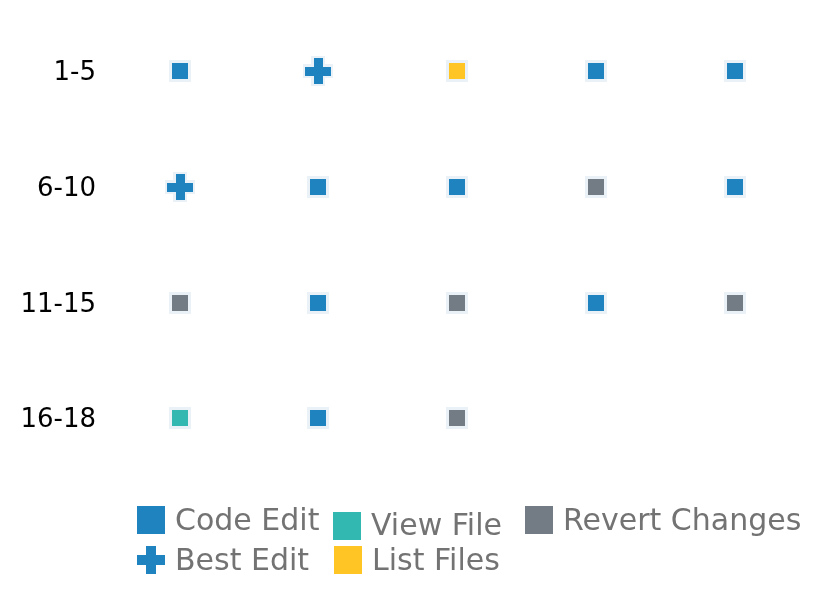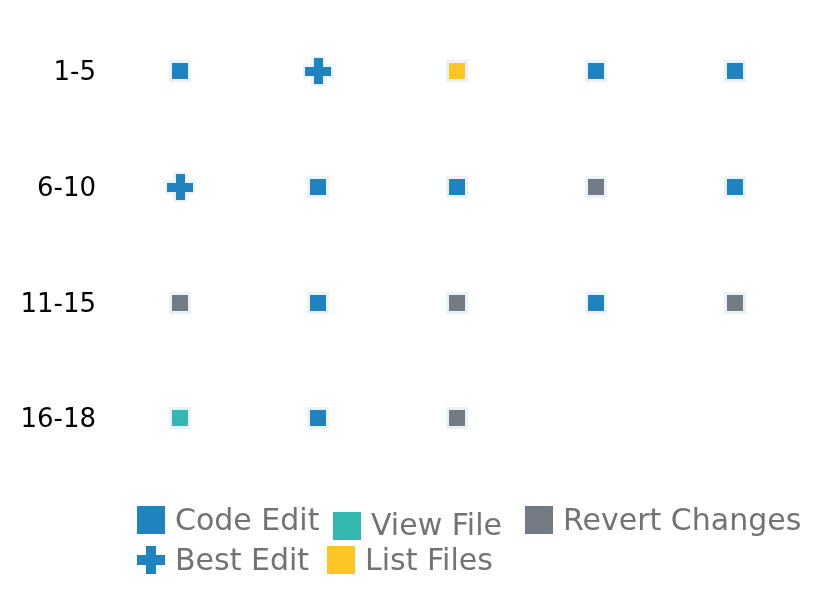--- a/index.html
+++ b/index.html
@@ -225,21 +225,21 @@
           <div class="bar-v"></div>
         </div>
         <div class="legend-label">Best Edit</div>
       </div>
       <div class="legend-entry" style="left: 525px; top: 22px;">
         <div class="legend-swatch" style="color: rgb(115, 124, 133);">
           <div class="sq"></div>
         </div>
         <div class="legend-label">Revert Changes</div>
       </div>
-      <div class="legend-entry" style="left: 327px; top: 62px;">
+      <div class="legend-entry" style="left: 334px; top: 62px;">
         <div class="legend-swatch" style="color: rgb(254, 197, 36);">
           <div class="sq"></div>
         </div>
         <div class="legend-label">List Files</div>
       </div>
     </div>
 
 </div>
 
 </body></html>

